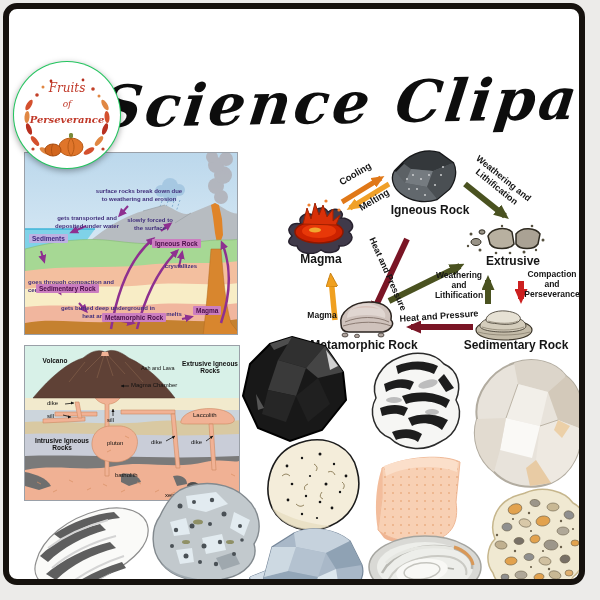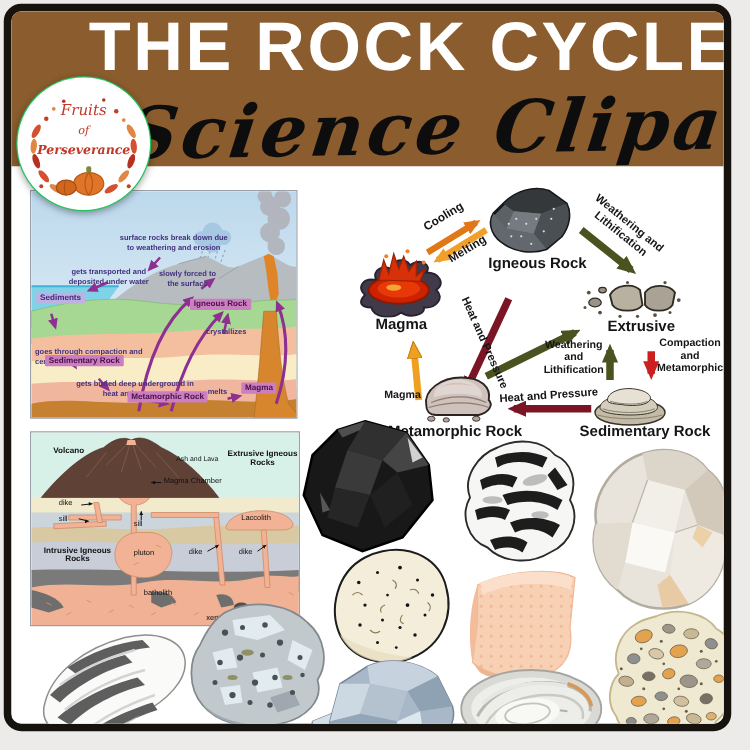--- a/index.html
+++ b/index.html
@@ -29,23 +29,20 @@
   .flow-rot{position:absolute;font-weight:bold;font-size:9.5px;color:#151515;text-align:center;}
   .flow-small{position:absolute;font-weight:bold;font-size:8.5px;line-height:1.15;color:#151515;text-align:center;}
   .rock{position:absolute;}
 </style>
 </head>
 <body>
 
 <div class="stage">
 <div class="card">
 
-  <div class="banner">
-    <div class="title">THE ROCK CYCLE</div>
-  </div>
   <div class="script">Science Clipart</div>
 
   <div class="logo">
     <svg width="108" height="108" viewBox="0 0 108 108">
       <circle cx="54" cy="54" r="53" fill="#ffffff"></circle>
       <g>
         <ellipse cx="16" cy="44" rx="6" ry="2.5" transform="rotate(-60 16 44)" fill="#d4502e"></ellipse>
         <ellipse cx="14" cy="56" rx="6" ry="2.5" transform="rotate(-85 14 56)" fill="#e08743"></ellipse>
         <ellipse cx="16" cy="68" rx="6" ry="2.5" transform="rotate(70 16 68)" fill="#b83020"></ellipse>
         <ellipse cx="22" cy="80" rx="6" ry="2.5" transform="rotate(50 22 80)" fill="#d4502e"></ellipse>
@@ -336,21 +333,21 @@
     <div class="flow-label" style="left:8px;top:112px;width:60px;">Magma</div>
     <div class="flow-label" style="left:97px;top:63px;width:100px;">Igneous Rock</div>
     <div class="flow-label" style="left:190px;top:114px;width:80px;">Extrusive</div>
     <div class="flow-label" style="left:26px;top:198px;width:110px;">Metamorphic Rock</div>
     <div class="flow-label" style="left:178px;top:198px;width:110px;">Sedimentary Rock</div>
     <div class="flow-rot" style="left:47px;top:28px;width:50px;transform:rotate(-31deg);">Cooling</div>
     <div class="flow-rot" style="left:66px;top:54px;width:50px;transform:rotate(-31deg);">Melting</div>
     <div class="flow-rot" style="left:175px;top:32px;width:84px;font-size:9px;line-height:1.2;transform:rotate(39deg);">Weathering and Lithification</div>
     <div class="flow-rot" style="left:60px;top:129px;width:90px;font-size:9px;transform:rotate(66deg);white-space:nowrap;">Heat and Pressure</div>
     <div class="flow-small" style="left:147px;top:131px;width:58px;">Weathering and Lithification</div>
-    <div class="flow-small" style="left:238px;top:130px;width:62px;">Compaction and Metamorphic</div>
+    <div class="flow-small" style="left:238px;top:130px;width:62px;">Compaction and Perseverance</div>
     <div class="flow-small" style="left:14px;top:171px;width:50px;">Magma</div>
     <div class="flow-rot" style="left:111px;top:171px;width:90px;font-size:9px;transform:rotate(-4deg);white-space:nowrap;">Heat and Pressure</div>
   </div>
 
   <svg class="rock" style="left:229px;top:325px;" width="115" height="110" viewBox="0 0 115 110">
     <path d="M54,3 L87,12 L105,38 L108,66 L84,96 L52,107 L20,94 L5,62 L12,30 L32,10 Z" fill="#181818" stroke="#000" stroke-width="2"></path>
     <path d="M54,3 L87,12 L68,34 L40,26 Z" fill="#303030"></path>
     <path d="M87,12 L105,38 L80,44 L68,34 Z" fill="#454545"></path>
     <path d="M40,26 L68,34 L58,62 L30,56 Z" fill="#3a3a3a"></path>
     <path d="M30,56 L58,62 L48,88 L24,80 Z" fill="#262626"></path>

